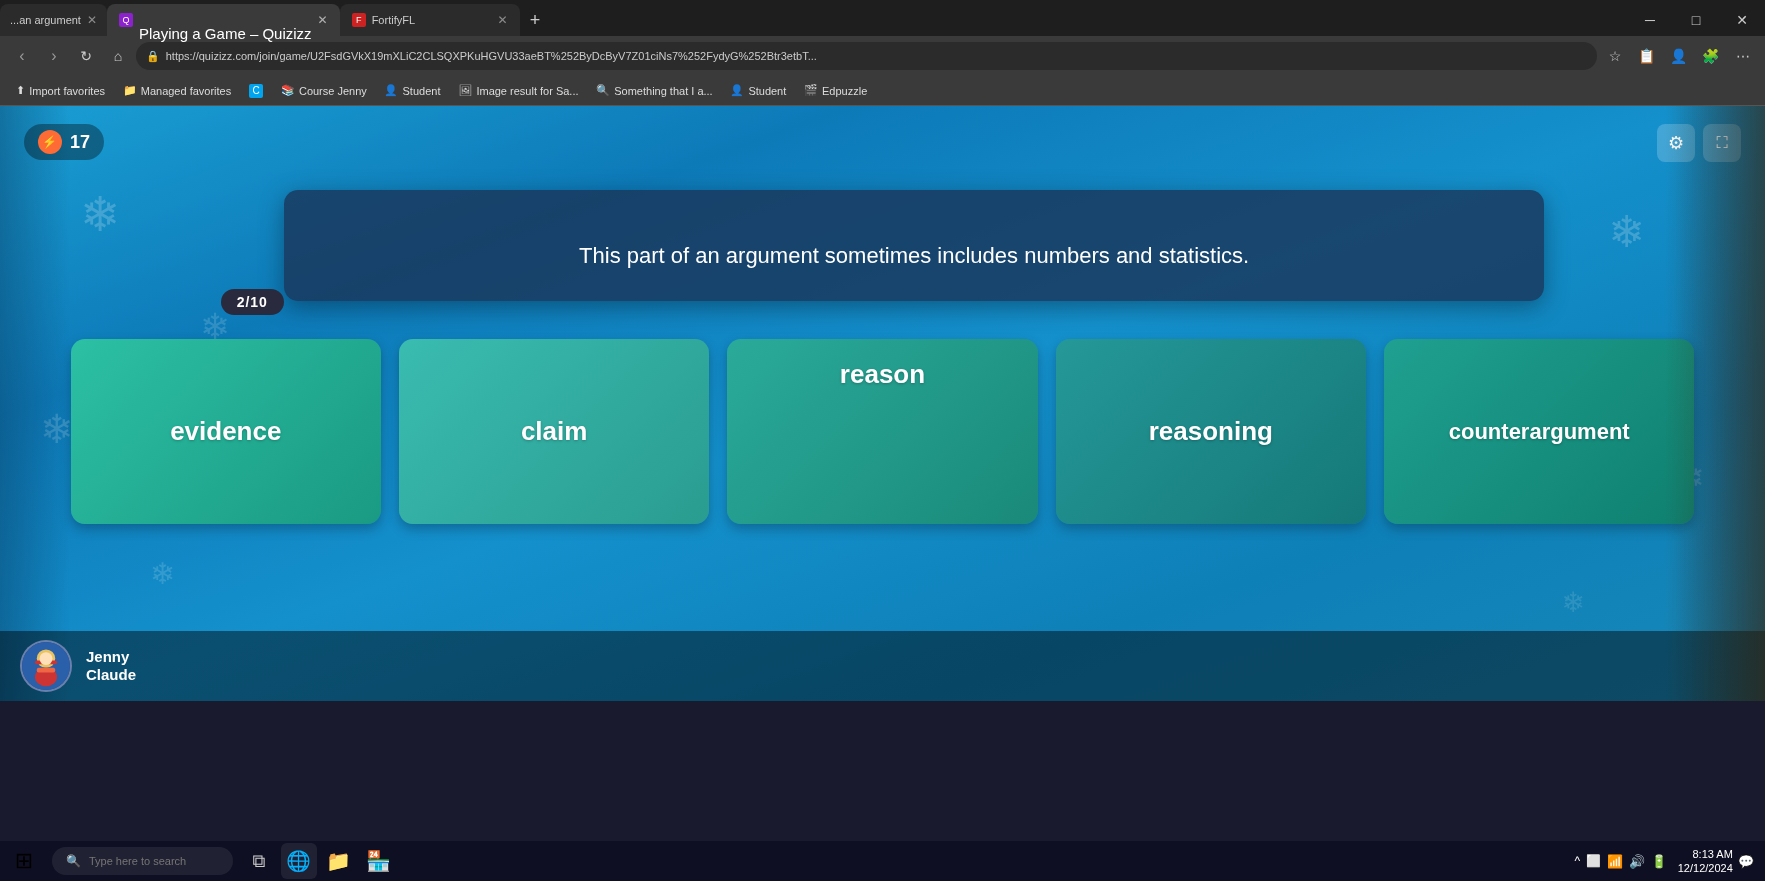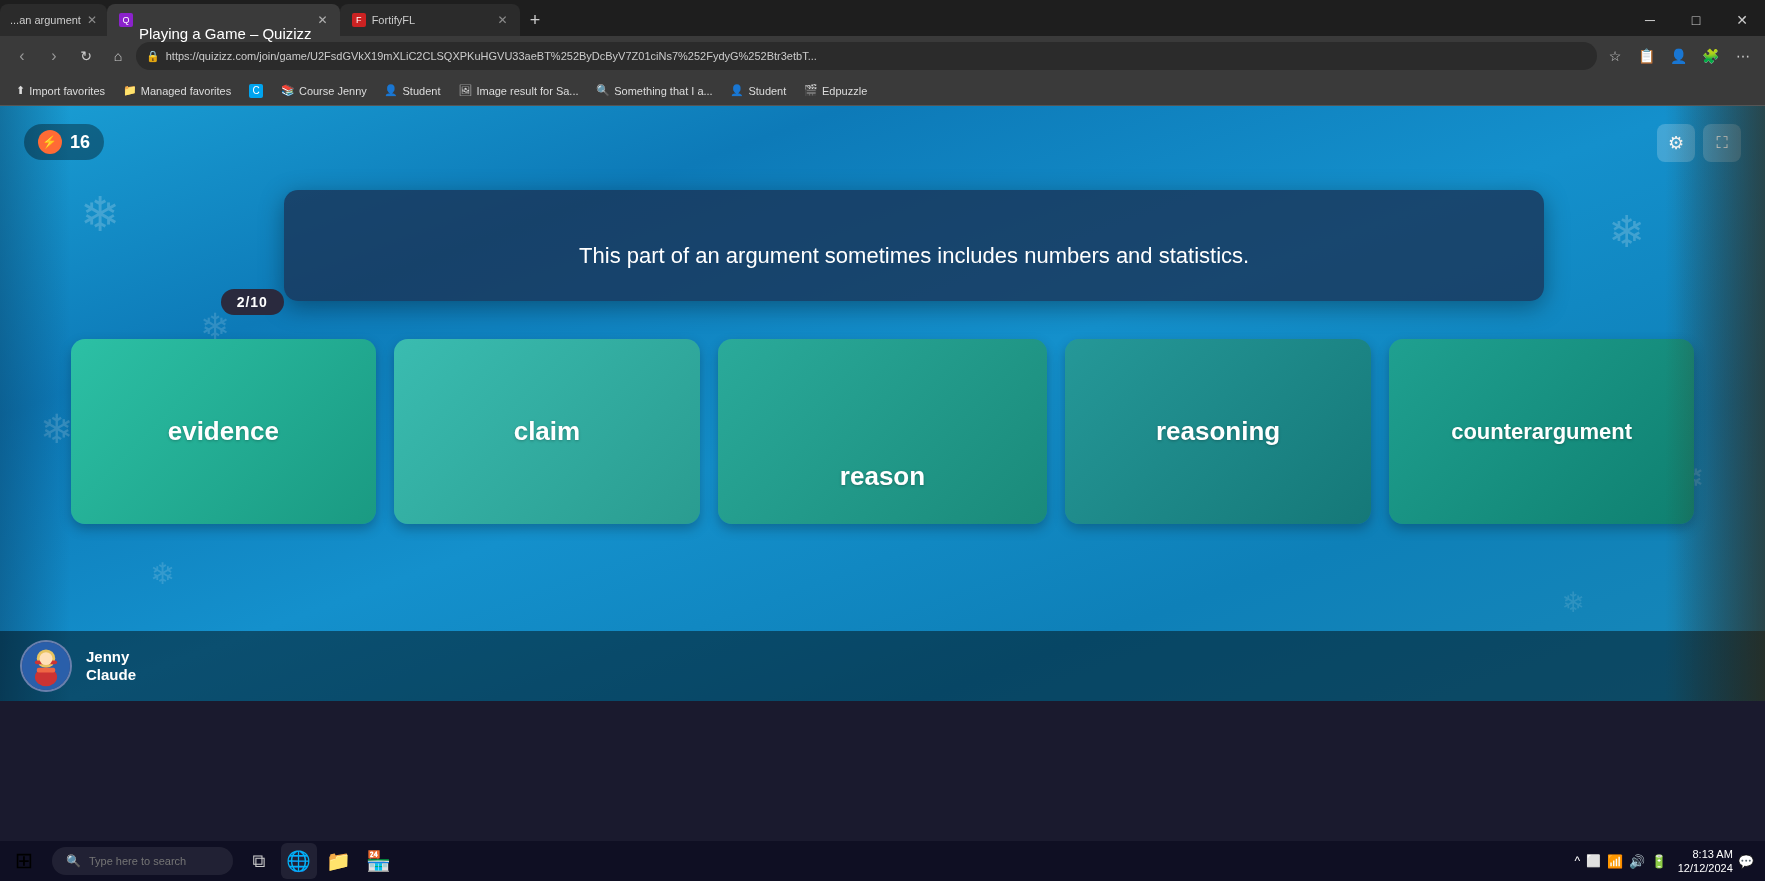--- a/index.html
+++ b/index.html
@@ -133,21 +133,21 @@
     <span style="position:absolute; left:150px; top:450px; color:rgba(255,255,255,0.15); font-size:30px; pointer-events:none;">❄</span>
     <span style="position:absolute; right:180px; top:480px; color:rgba(255,255,255,0.12); font-size:28px; pointer-events:none;">❄</span>
 
     <div style="position:absolute; left:0; top:0; bottom:0; width:70px; background:linear-gradient(to right, rgba(10,70,110,0.5), transparent); pointer-events:none;"></div>
 
     <div style="position:absolute; right:0; top:0; bottom:0; width:90px; background:linear-gradient(to left, rgba(10,70,110,0.5), transparent); pointer-events:none;"></div>
 
     <div style="width:100%; display:flex; justify-content:space-between; align-items:flex-start; padding:18px 24px; position:relative; z-index:10;">
       <div style="display:flex; align-items:center; gap:8px; background:rgba(0,0,0,0.35); border-radius:20px; padding:6px 14px; color:#fff;">
         <div style="width:24px; height:24px; background:#ff6b35; border-radius:50%; display:flex; align-items:center; justify-content:center; font-size:12px; color:#fff;">⚡</div>
-        <span style="font-size:18px; font-weight:bold;">16</span>
+        <span style="font-size:18px; font-weight:bold;">17</span>
       </div>
       <div style="display:flex; gap:8px;">
         <button style="width:38px; height:38px; background:rgba(255,255,255,0.2); border:none; border-radius:8px; color:#fff; cursor:pointer; font-size:18px;">⚙</button>
         <button style="width:38px; height:38px; background:rgba(255,255,255,0.2); border:none; border-radius:8px; color:#fff; cursor:pointer; font-size:16px;">⛶</button>
       </div>
     </div>
 
     <div style="display:flex; flex-direction:row; align-items:flex-end; margin-top:10px; position:relative; z-index:10; width:75%;">
       <div style="background:#2a2a3e; color:#fff; border-radius:20px; padding:5px 16px; font-size:14px; font-weight:bold; margin-bottom:-14px; z-index:2; position:relative; letter-spacing:1px;">
         <span>2/10</span>
@@ -160,21 +160,21 @@
     <div style="display:flex; gap:18px; margin-top:38px; width:92%; position:relative; z-index:10; justify-content:center;">
 
       <div style="flex:1; min-height:185px; border-radius:14px; display:flex; align-items:center; justify-content:center; cursor:pointer; font-size:26px; font-weight:bold; color:#fff; text-shadow:0 1px 3px rgba(0,0,0,0.25); background:linear-gradient(135deg, #2cc0a5, #1a9a82); box-shadow:0 5px 12px rgba(0,0,0,0.25); padding:20px; text-align:center; transition:transform 0.1s;">
         <span>evidence</span>
       </div>
 
       <div style="flex:1; min-height:185px; border-radius:14px; display:flex; align-items:center; justify-content:center; cursor:pointer; font-size:26px; font-weight:bold; color:#fff; text-shadow:0 1px 3px rgba(0,0,0,0.25); background:linear-gradient(135deg, #3abcb0, #2a9c90); box-shadow:0 5px 12px rgba(0,0,0,0.25); padding:20px; text-align:center;">
         <span>claim</span>
       </div>
 
-      <div style="flex:1; min-height:185px; border-radius:14px; display:flex; align-items:flex-end; justify-content:center; cursor:pointer; font-size:26px; font-weight:bold; color:#fff; text-shadow:0 1px 3px rgba(0,0,0,0.25); background:linear-gradient(135deg, #2aaa9a, #1a8a7a); box-shadow:0 5px 12px rgba(0,0,0,0.25); padding:32px; text-align:center;">
+      <div style="flex:1; min-height:185px; border-radius:14px; display:flex; align-items:flex-start; justify-content:center; cursor:pointer; font-size:26px; font-weight:bold; color:#fff; text-shadow:0 1px 3px rgba(0,0,0,0.25); background:linear-gradient(135deg, #2aaa9a, #1a8a7a); box-shadow:0 5px 12px rgba(0,0,0,0.25); padding:20px; text-align:center;">
         <span>reason</span>
       </div>
 
       <div style="flex:1; min-height:185px; border-radius:14px; display:flex; align-items:center; justify-content:center; cursor:pointer; font-size:26px; font-weight:bold; color:#fff; text-shadow:0 1px 3px rgba(0,0,0,0.25); background:linear-gradient(135deg, #259898, #157878); box-shadow:0 5px 12px rgba(0,0,0,0.25); padding:20px; text-align:center;">
         <span>reasoning</span>
       </div>
 
       <div style="flex:1; min-height:185px; border-radius:14px; display:flex; align-items:center; justify-content:center; cursor:pointer; font-size:22px; font-weight:bold; color:#fff; text-shadow:0 1px 3px rgba(0,0,0,0.25); background:linear-gradient(135deg, #1fa090, #0f8070); box-shadow:0 5px 12px rgba(0,0,0,0.25); padding:20px; text-align:center;">
         <span>counterargument</span>
       </div>

